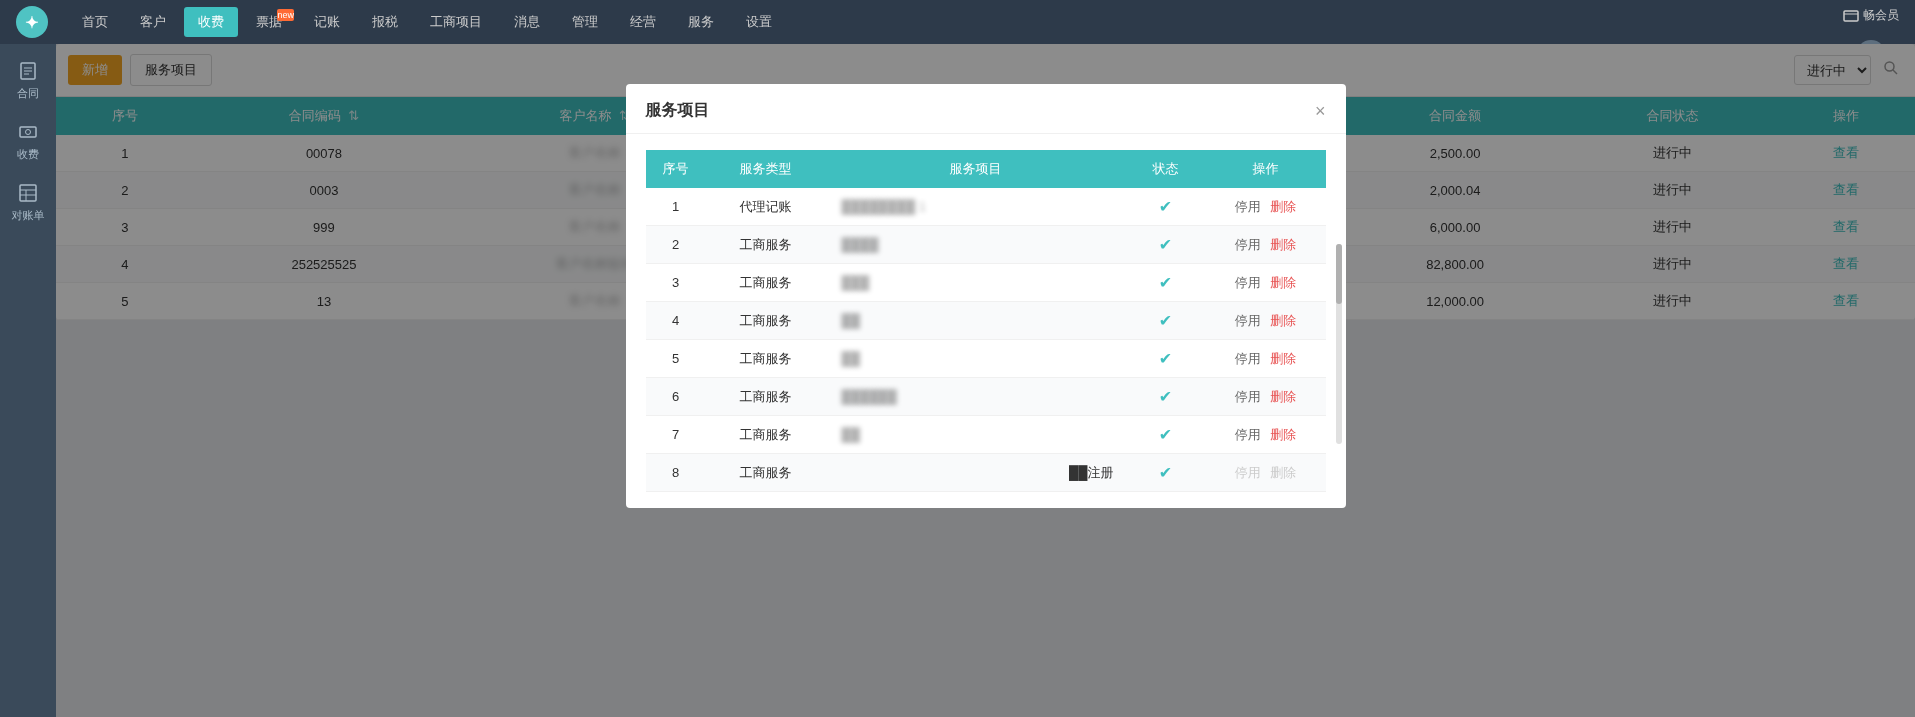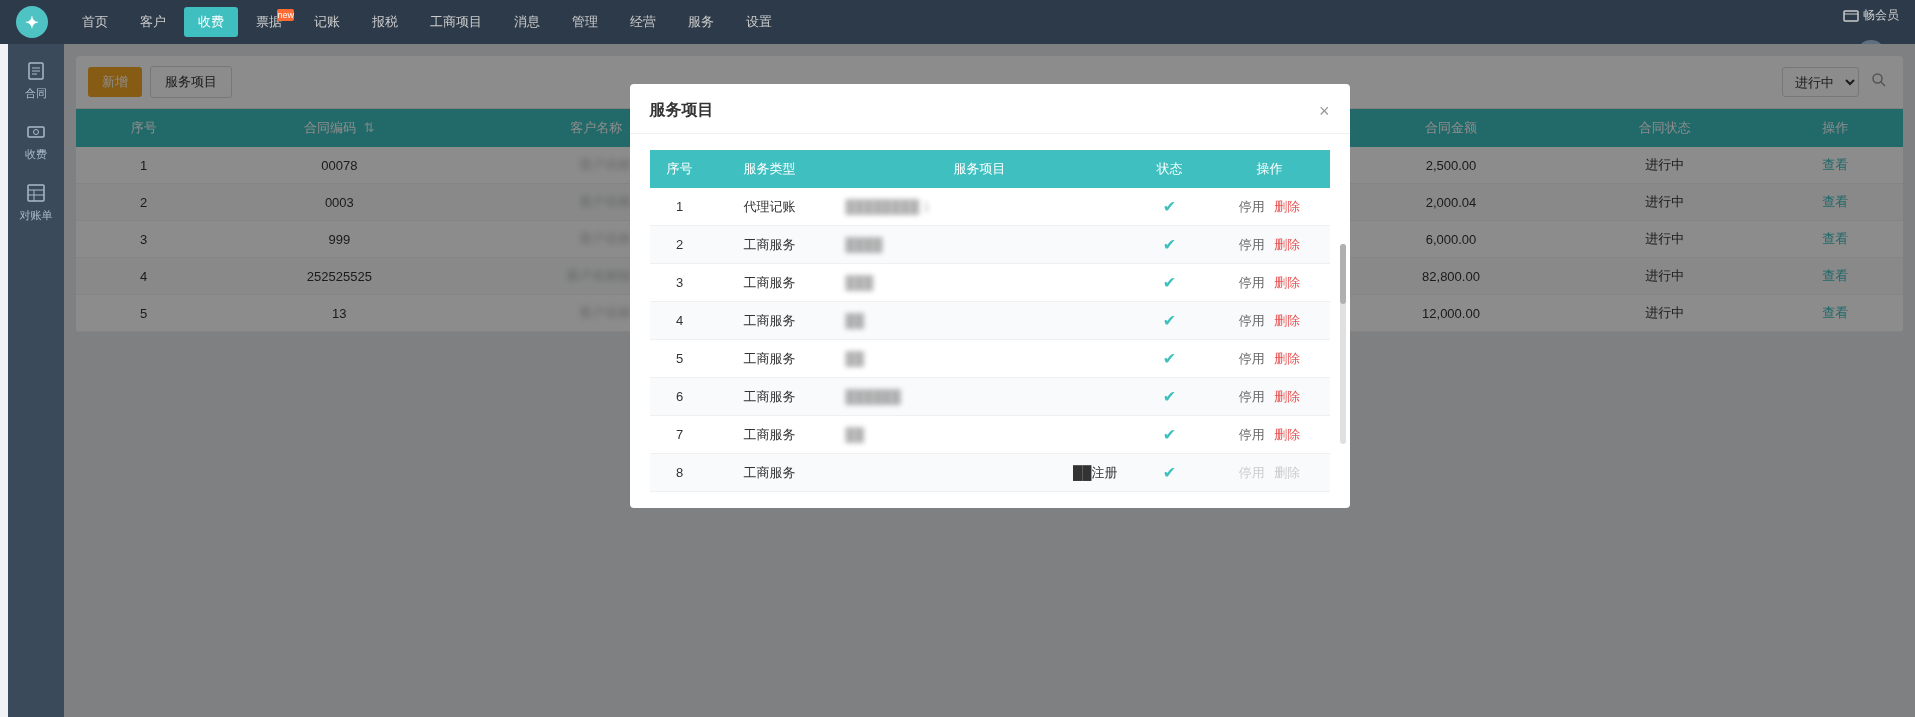--- a/index.html
+++ b/index.html
@@ -67,21 +67,20 @@
     
     .layout { display: flex; height: calc(717px - 44px); }
 
     
     .sidebar {
       width: 56px;
       background: #3a4a5a;
       display: flex; flex-direction: column; align-items: center;
       padding-top: 8px;
       gap: 4px;
-      margin-left: 8px;
     }
     .sidebar-item {
       width: 50px;
       display: flex; flex-direction: column; align-items: center;
       padding: 8px 4px;
       cursor: pointer;
       color: #aabbc8;
       font-size: 11px;
       border-radius: 4px;
       gap: 4px;
@@ -89,21 +88,21 @@
     .sidebar-item .sidebar-icon {
       width: 22px; height: 22px;
       display: flex; align-items: center; justify-content: center;
       font-size: 18px;
     }
 
     
     .main-content {
       flex: 1;
       background: #e8eaed;
-      padding: 12px;
+      padding: 0;
       position: relative;
     }
 
     
     .table-panel {
       background: #fff;
       border-radius: 4px;
       overflow: hidden;
     }
 

